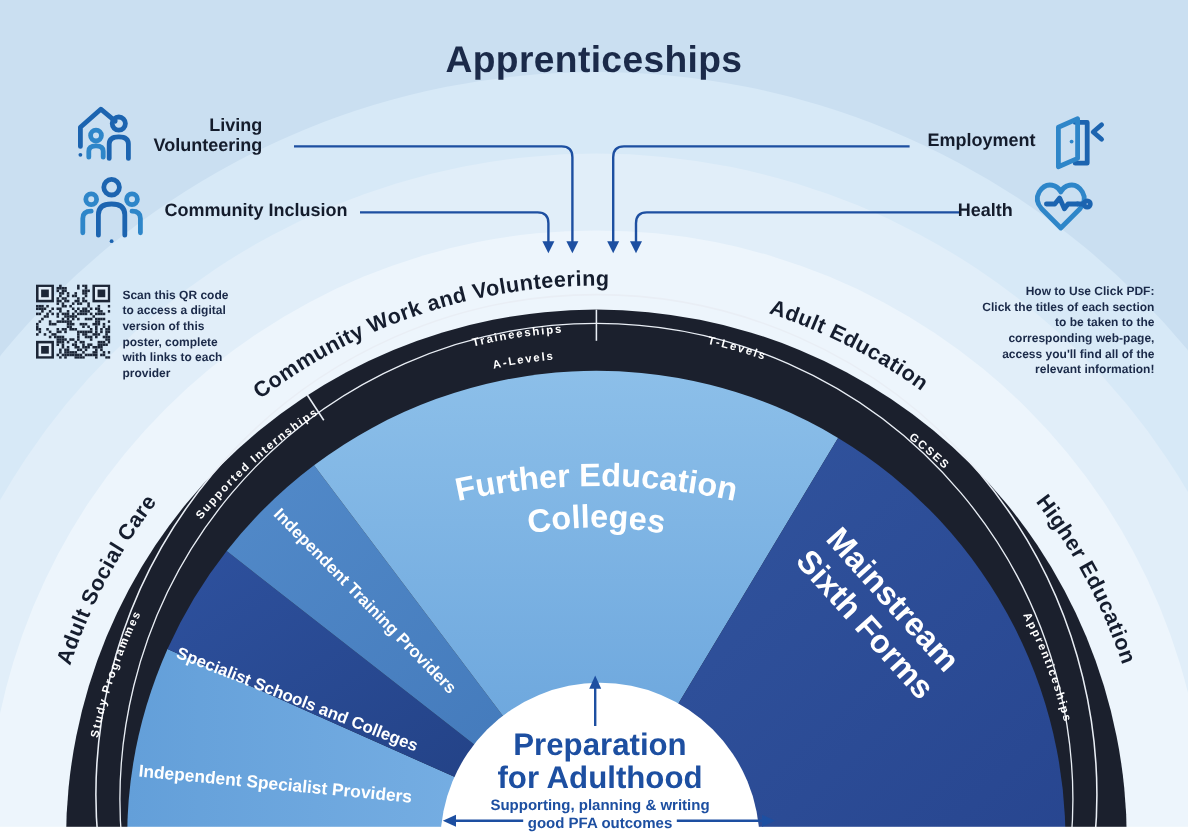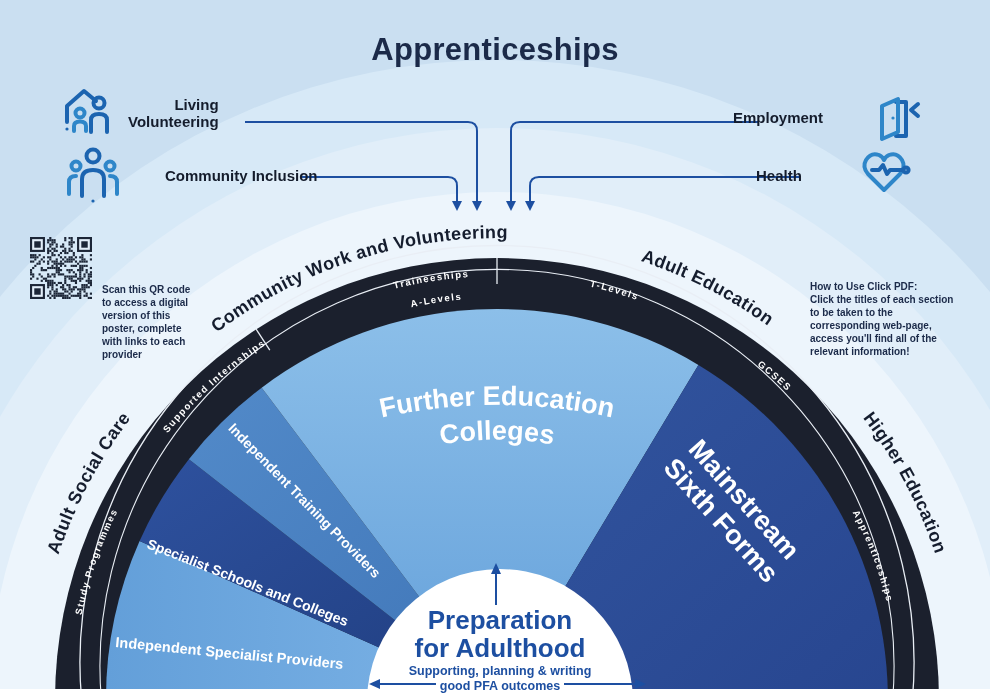--- a/index.html
+++ b/index.html
@@ -3,22 +3,22 @@
 <meta charset="utf-8">
 <style>
   html,body{margin:0;padding:0;background:#eef2f6;}
   .stage{position:relative;width:990px;height:700px;overflow:hidden;
          background:#cadff1;font-family:"Liberation Sans",sans-serif;}
   .stage svg{position:absolute;left:0;top:0;}
   .abs{position:absolute;}
   .title{left:0;right:0;top:33px;text-align:center;font-size:31px;font-weight:bold;
          color:#1b2a49;line-height:1.1;letter-spacing:.3px;}
   .linklabel{font-size:15px;font-weight:bold;color:#141c2c;line-height:1.12;}
-  .r{text-align:left;}
-  .smallnote{font-size:10px;font-weight:bold;color:#1b2a49;line-height:1.3;margin-top:43px;}
+  .r{text-align:right;}
+  .smallnote{font-size:10px;font-weight:bold;color:#1b2a49;line-height:1.3;}
   svg text{font-family:"Liberation Sans",sans-serif;font-weight:bold;}
   .sect{font-size:18px;letter-spacing:.4px;fill:#151d2e;}
   .ringlbl{font-size:9.5px;letter-spacing:1.5px;fill:#ffffff;}
   .wedgelbl{fill:#ffffff;}
 </style>
 </head>
 <body>
 
 <div class="stage">
 
@@ -484,23 +484,23 @@
 </svg>
 
 <div class="abs title">
   <div>Apprenticeships</div>
 </div>
 
 <div class="abs linklabel" style="left:128px;top:97px;text-align:right;">
   <div>Living</div>
   <div>Volunteering</div>
 </div>
-<div class="abs linklabel" style="left:137px;top:168px;margin-left:28px;">Community Inclusion</div>
+<div class="abs linklabel" style="left:137px;top:168px;">Community Inclusion</div>
 <div class="abs linklabel r" style="left:733px;top:110px;width:130px;">Employment</div>
-<div class="abs linklabel r" style="left:756px;top:168px;width:125px;">Health</div>
+<div class="abs linklabel r" style="left:719px;top:168px;width:125px;">Health</div>
 
 <div class="abs smallnote" style="left:102px;top:240px;width:94px;">Scan this QR code to access a digital version of this poster, complete with links to each provider</div>
 
 <div class="abs smallnote r" style="left:810px;top:237px;width:152px;">
   <div>How to Use Click PDF:</div>
   <div>Click the titles of each section to be taken to the corresponding web-page, access you'll find all of the relevant information!</div>
 </div>
 
 </div>
 

